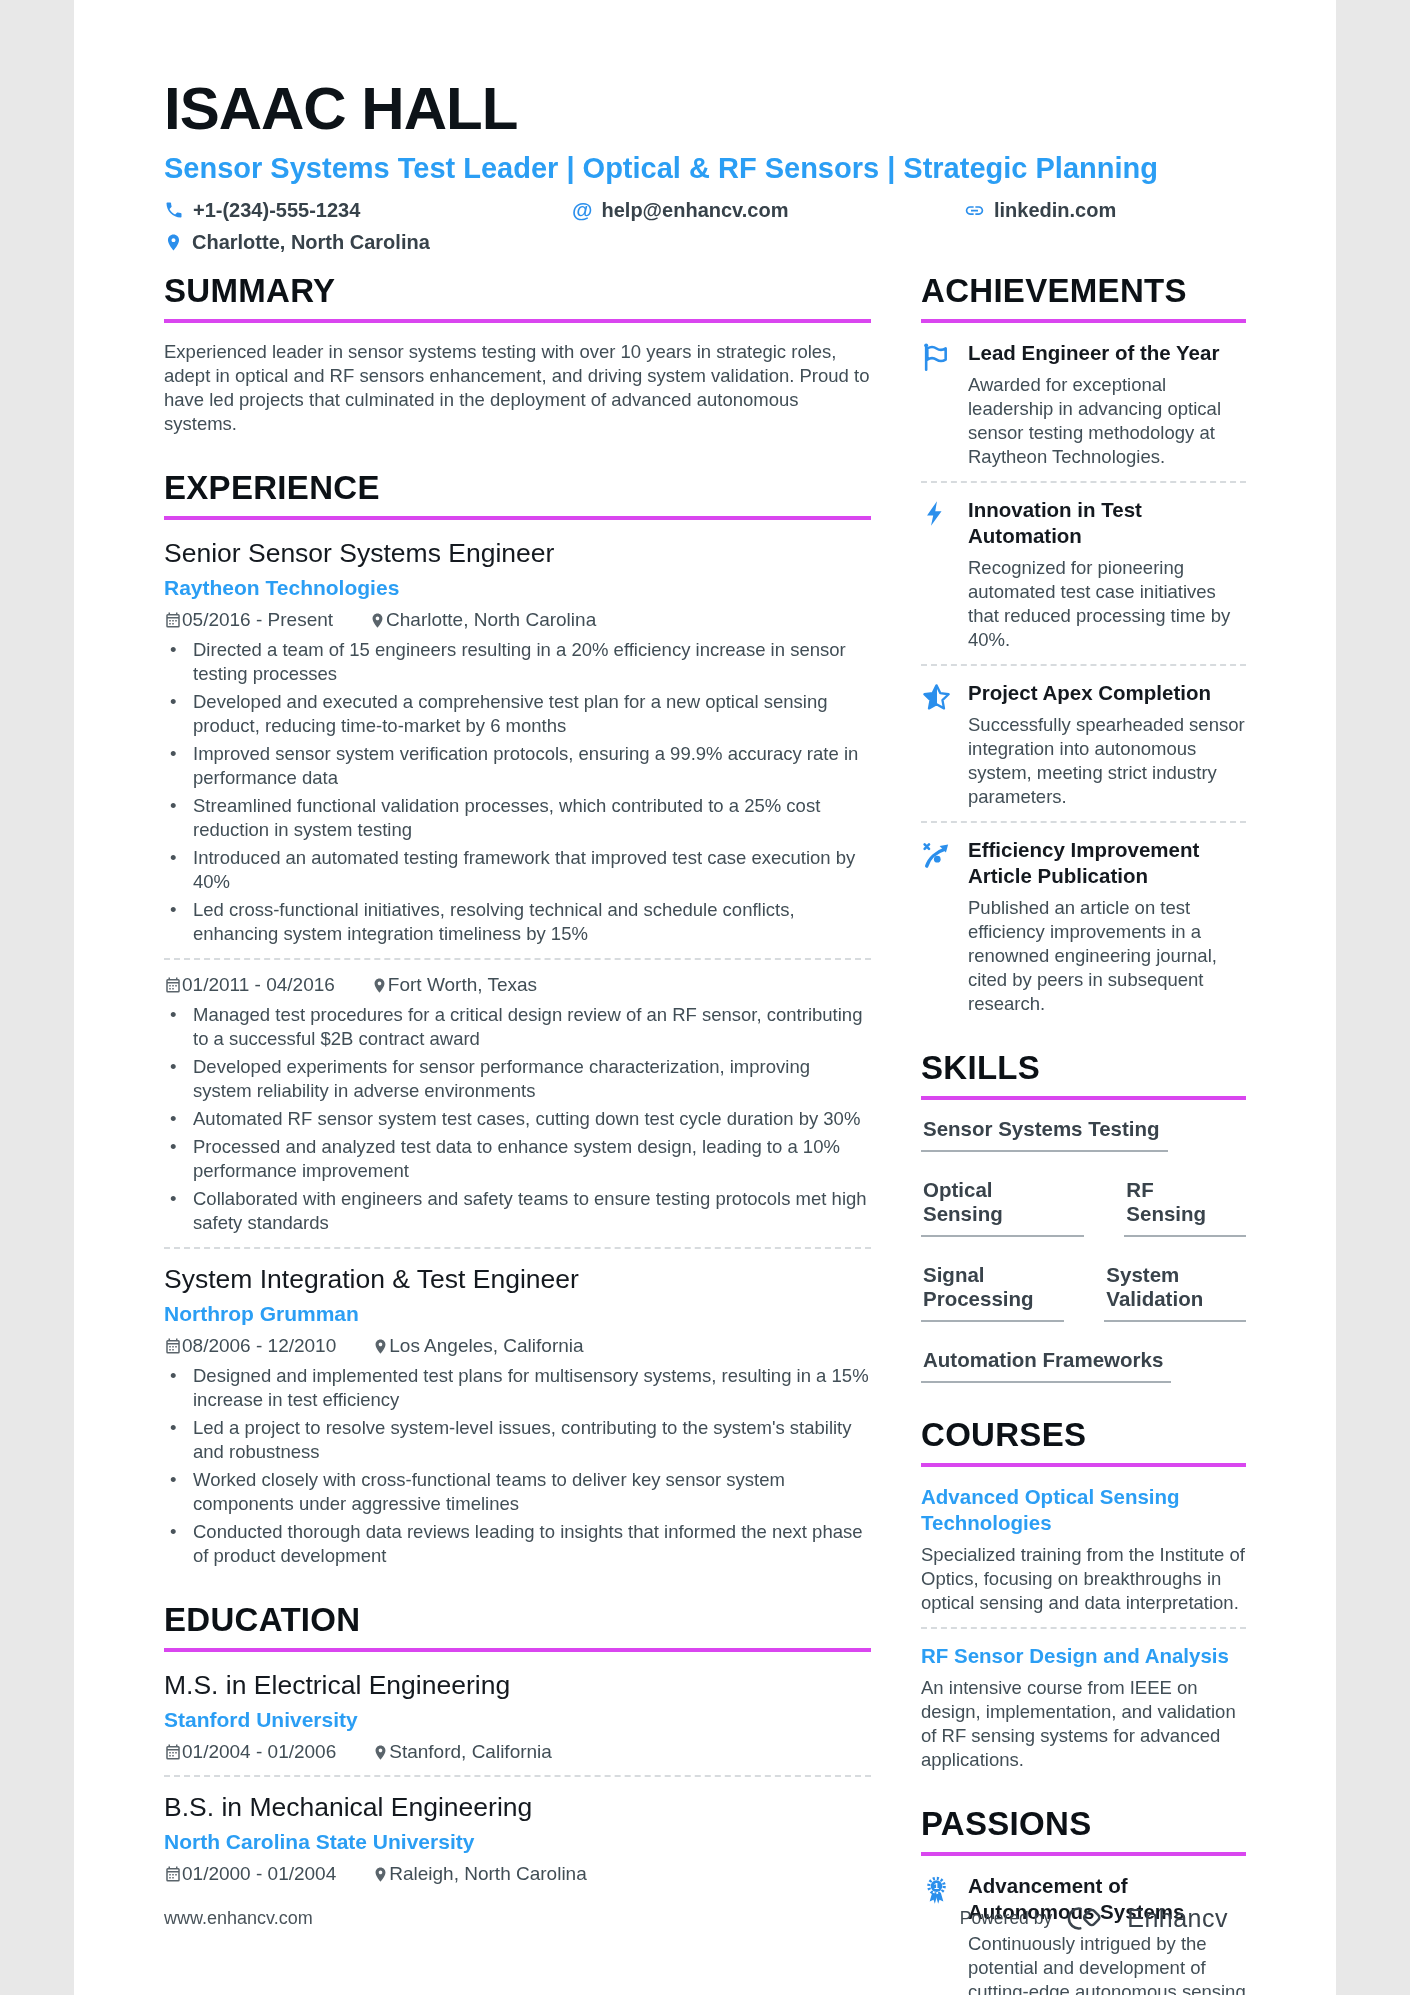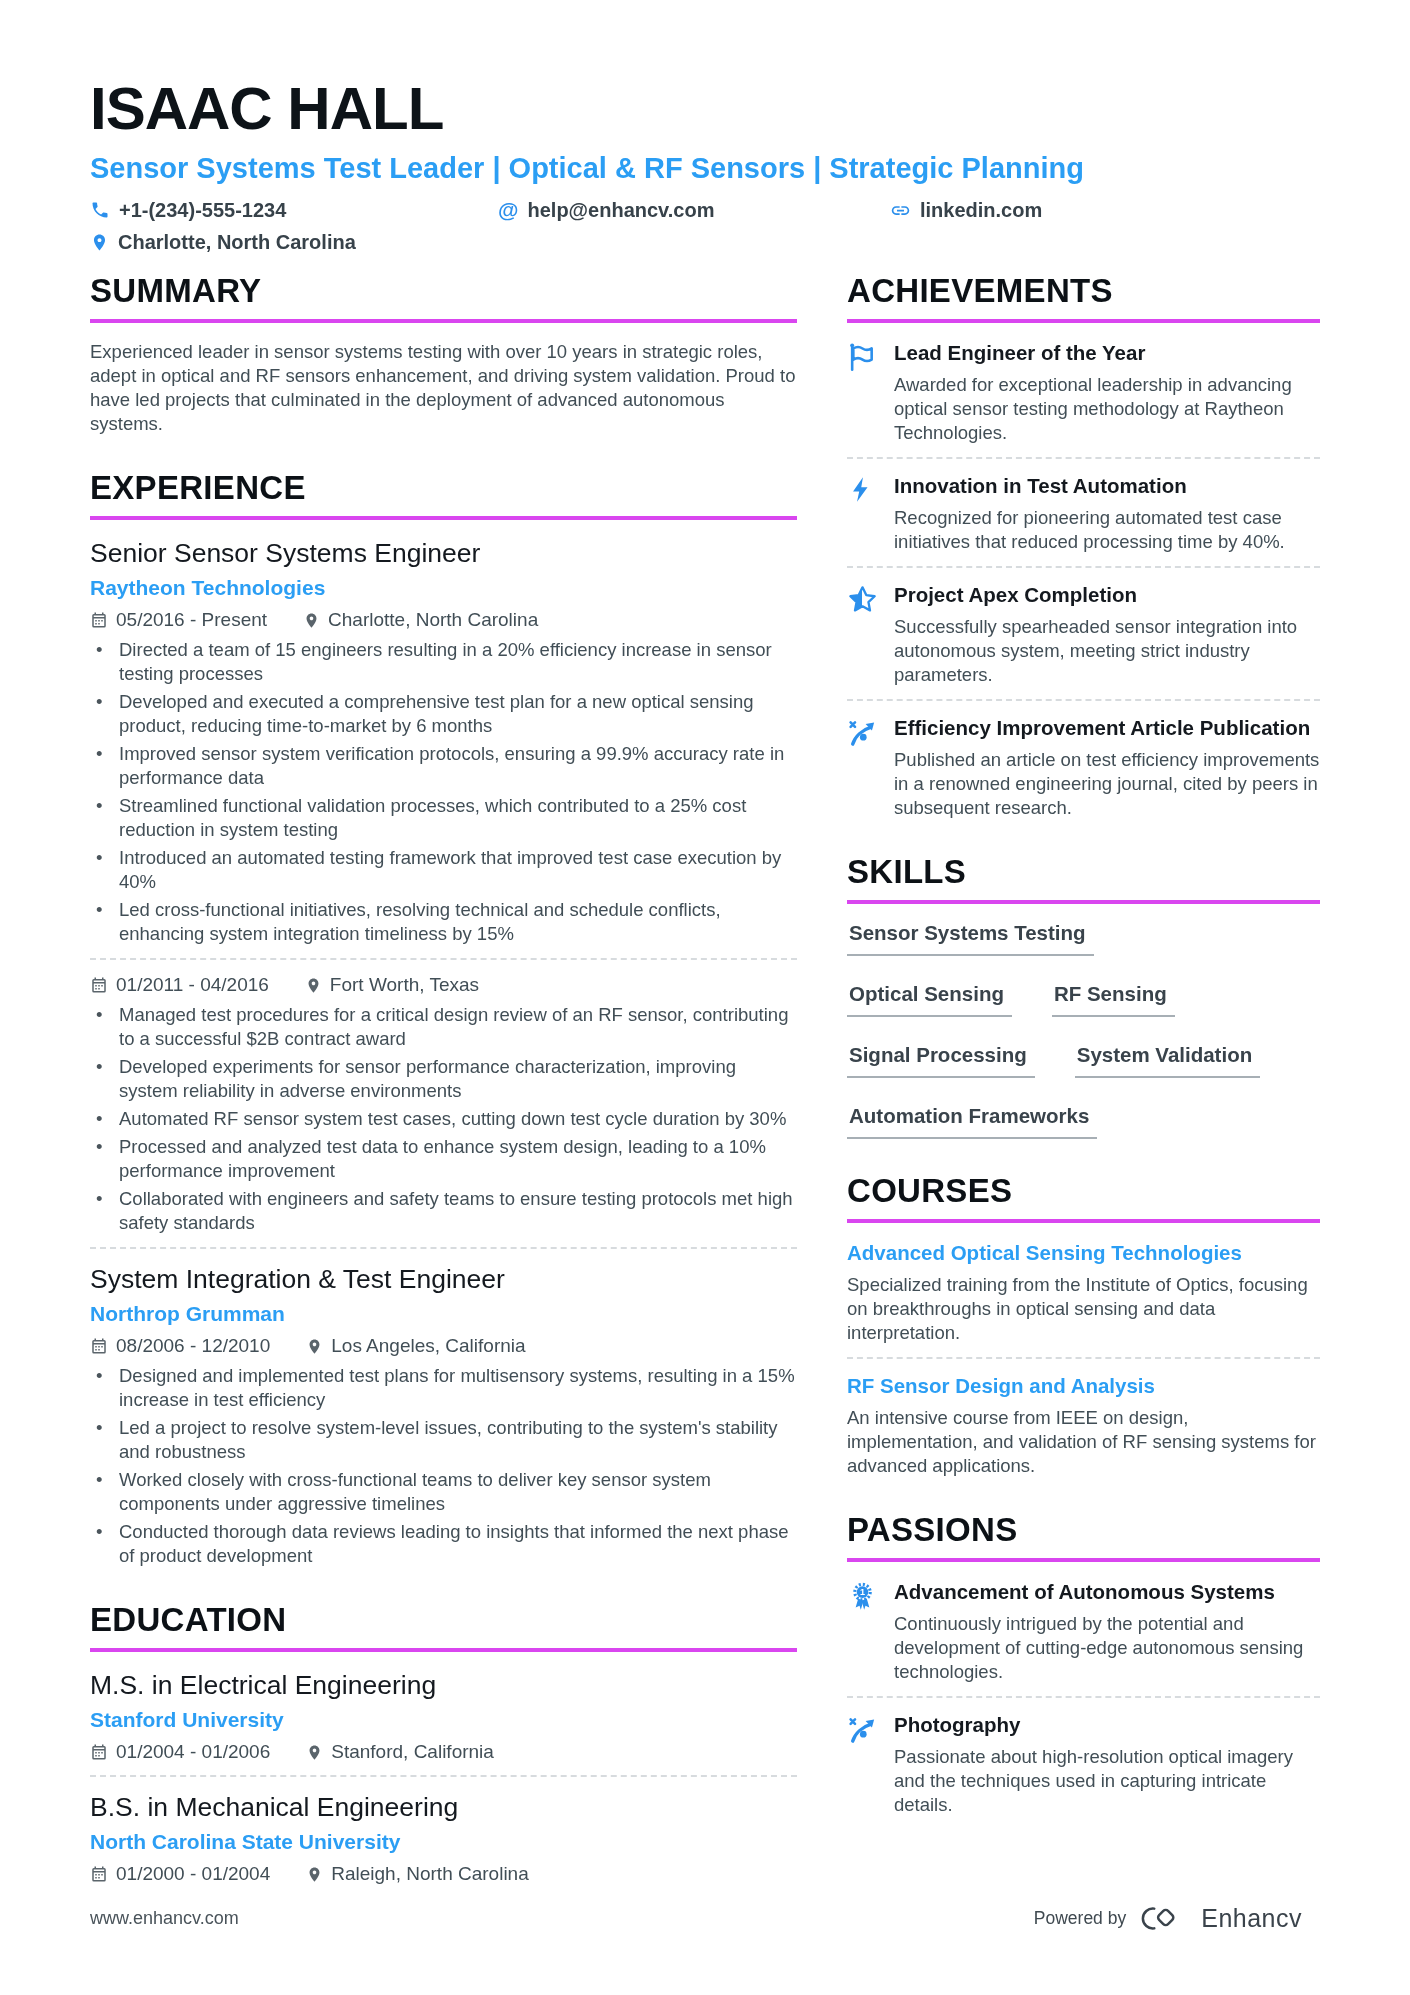--- a/index.html
+++ b/index.html
@@ -1,19 +1,19 @@
 <!DOCTYPE html>
 <html><head>
 <meta charset="utf-8">
 <style>
   * { margin:0; padding:0; box-sizing:border-box; }
   html,body { background:#e8e8e8; }
   .page {
     position:relative;
-    width:1410px; height:1995px;
+    width:1262px; height:1995px;
     margin:0 auto;
     background:#ffffff;
     font-family:"Liberation Sans","DejaVu Sans",sans-serif;
     padding:48px 90px 0 90px;
     overflow:hidden;
     color:#414e56;
   }
   
   .name {
     font-size:60px; font-weight:700; color:#0d1318;
@@ -36,21 +36,21 @@
   .section.first { margin-top:0; }
   h2.sec-head {
     font-size:33px; font-weight:700; color:#0c1116; letter-spacing:.3px;
     padding-bottom:9px; border-bottom:4px solid #d946ef; margin-bottom:17px;
   }
   .body-text { font-size:18.5px; line-height:24px; color:#414e56; }
   
   .job-title { font-size:26.5px; font-weight:400; color:#14191f; line-height:32px; }
   .company   { font-size:21px; font-weight:700; color:#2b9ef4; margin-top:7px; }
   .meta { display:flex; align-items:center; gap:36px; margin-top:9px; font-size:19px; color:#414e56; }
-  .meta-piece { display:flex; align-items:center; gap:8px; }
+  .meta-piece { display:flex; align-items:center; }
   ul.bullets { list-style:none; margin-top:7px; }
   ul.bullets li { position:relative; padding-left:29px; margin-bottom:4px; font-size:18.5px; line-height:24px; color:#414e56; }
   ul.bullets li::before { content:"•"; position:absolute; left:6px; top:0; color:#4a545b; }
   .dash { border-top:2px dashed #d7dbde; margin:12px 0 14px 0; }
   
   .ach-item { display:grid; grid-template-columns:47px 1fr; }
   .ach-icon { padding-top:2px; }
   .ach-title { font-size:20.5px; font-weight:700; color:#14191f; line-height:26px; }
   .ach-text  { margin-top:7px; font-size:18.5px; line-height:24px; color:#414e56; }
   

